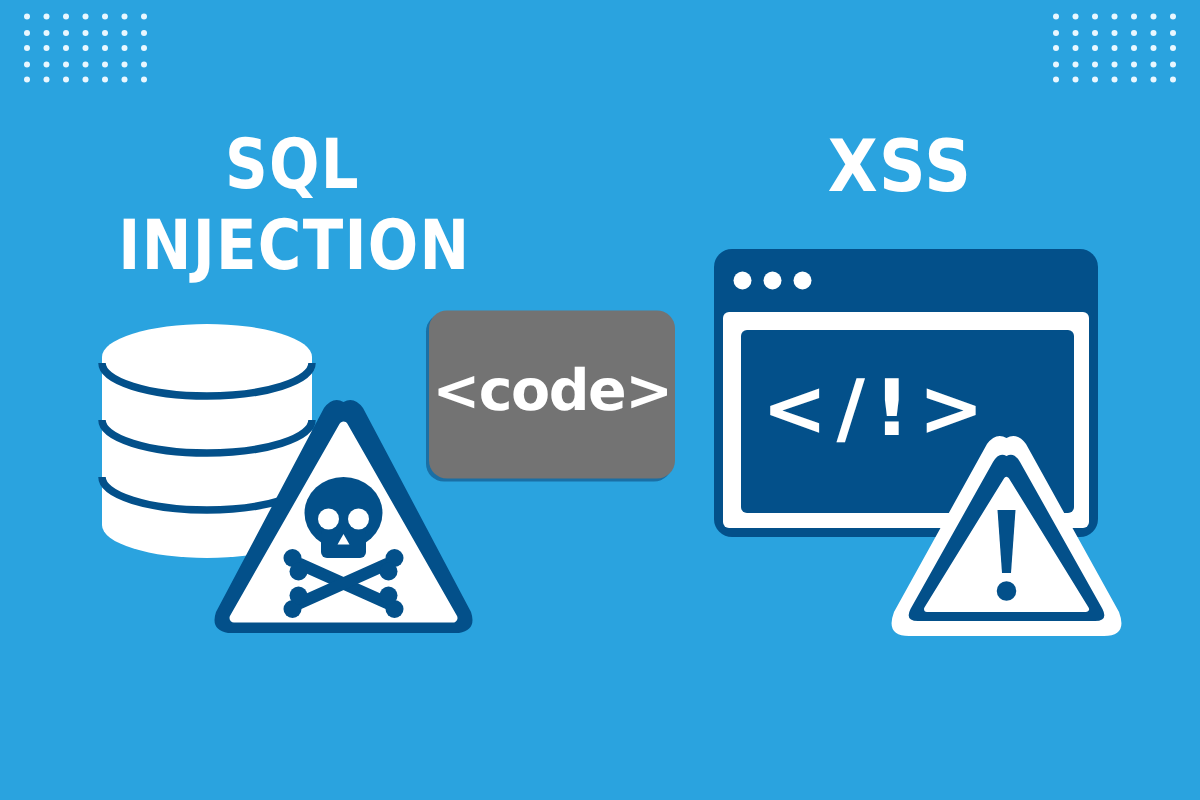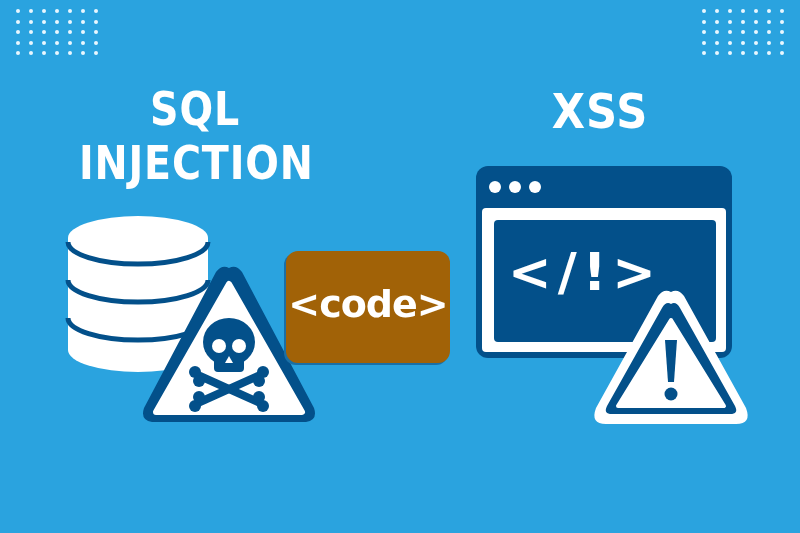--- a/index.html
+++ b/index.html
@@ -16,24 +16,23 @@
   .dots.right { left: 702px; }
   .headline {
     position: absolute; color: #ffffff; font-weight: bold;
     font-family: "DejaVu Sans", sans-serif; text-align: center;
     letter-spacing: 1px;
   }
   .sql-title { left: 60px; top: 82px; width: 270px; font-size: 46px; line-height: 54px; transform: scaleX(0.86); transform-origin: center; }
   .xss-title { left: 520px; top: 84px; width: 160px; font-size: 48px; line-height: 54px; transform: scaleX(0.9); }
   .code-box {
     position: absolute; left: 286px; top: 207px; width: 164px; height: 112px;
-    background: #a16207; border-radius: 12px;
+    background: #737373; border-radius: 12px;
     display: flex; align-items: center; justify-content: center;
     box-shadow: -2px 2px 0 #1a6fa5;
-    margin-top: 44px;
   }
   .code-box span { color: #ffffff; font-size: 38px; font-weight: bold; font-family: "DejaVu Sans", sans-serif; letter-spacing: -1px; margin-top: -6px; }
   svg { position: absolute; overflow: visible; }
   .caption {
     position: absolute; left: 0; width: 800px; top: 452px;
     color: #eef8ff; text-align: center; font-weight: bold;
     font-size: 19px; line-height: 30px; font-family: "DejaVu Sans", sans-serif;
   }
   .caption div { transform: scaleX(0.93); }
 </style>

